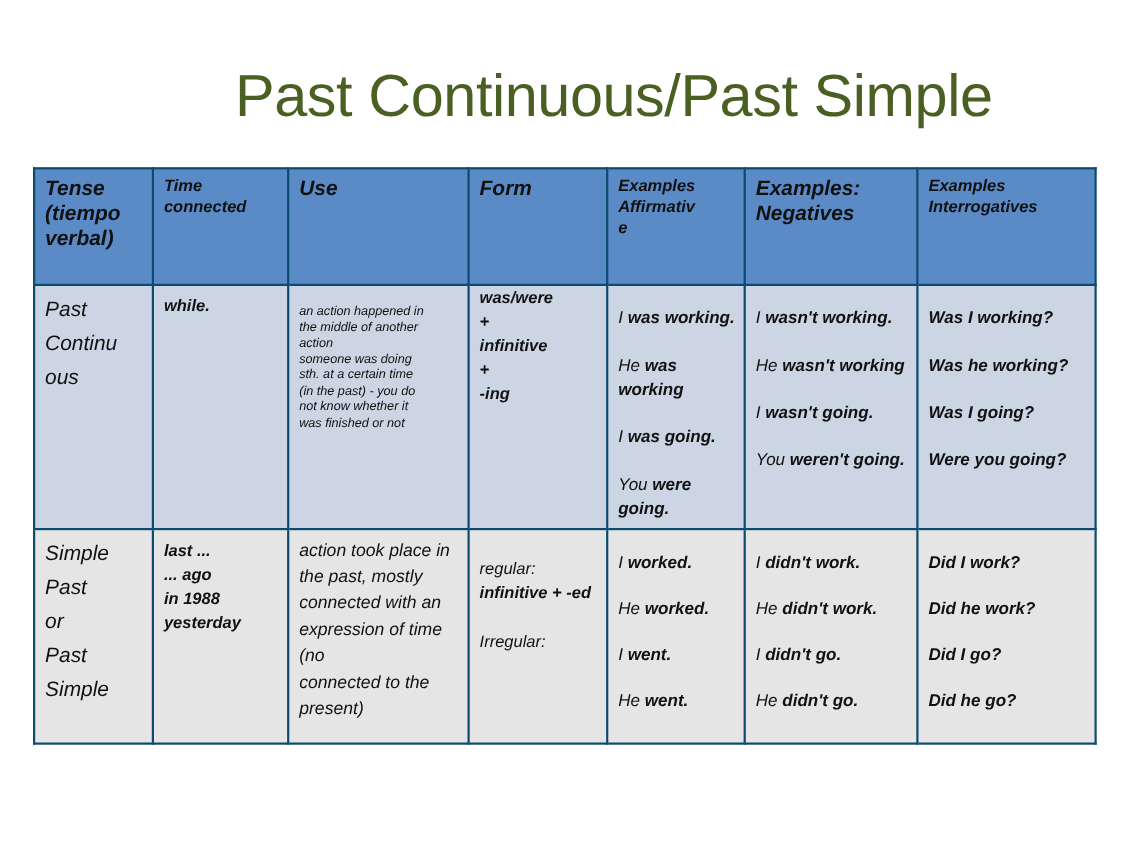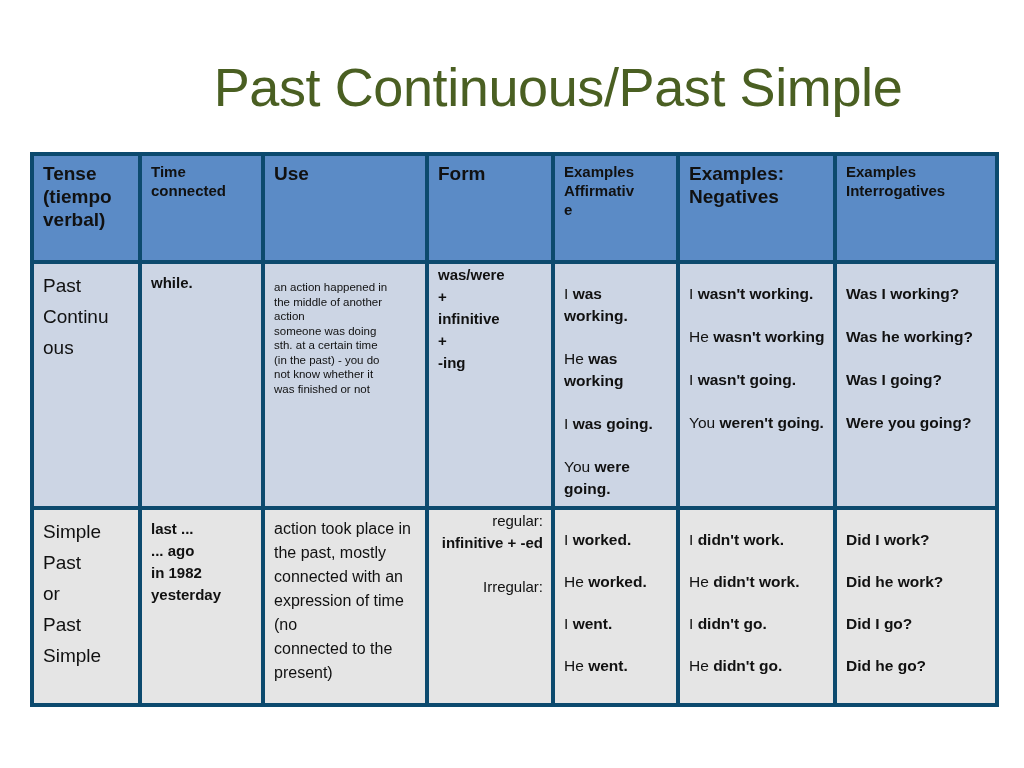--- a/index.html
+++ b/index.html
@@ -42,23 +42,24 @@
     left: 30px;
     top: 152px;
     width: 965px;
     border-collapse: collapse;
     table-layout: fixed;
   }
   .grammar-table td,
   .grammar-table th {
     vertical-align: top;
     padding: 6px 8px 6px 9px;
-    border: 4px solid #0c4a6e;
+    border: 2px solid #0c4a6e;
     text-align: left;
     color: #111111;
+    font-style: italic;
   }
 
   
   col.c-tense { width: 108px; }
   col.c-time  { width: 123px; }
   col.c-use   { width: 164px; }
   col.c-form  { width: 126px; }
   col.c-aff   { width: 125px; }
   col.c-neg   { width: 157px; }
   col.c-int   { width: 162px; }
@@ -112,22 +113,21 @@
     font-size: 15px;
     line-height: 22px;
     font-weight: bold;
     padding-top: 0;
     text-align: left;
   }
   td.form-cell-pc .fline { display: block; }
   td.form-cell-sp {
     font-size: 15px;
     line-height: 22px;
-    padding-top: 0;
-    text-align: right;
+    padding-top: 25px;
   }
   td.form-cell-sp .fline { display: block; }
   td.form-cell-sp .fline.gap { height: 22px; }
 
   td.ex-cell {
     font-size: 15.5px;
     line-height: 22px;
     padding-top: 19px;
   }
   td.ex-cell.narrow { font-size: 15.5px; }
@@ -243,21 +243,21 @@
         <td class="tense-cell">
           <span>Simple</span><br>
           <span>Past</span><br>
           <span>or</span><br>
           <span>Past</span><br>
           <span>Simple</span>
         </td>
         <td class="time-cell">
           <span class="tline">last ...</span>
           <span class="tline">... ago</span>
-          <span class="tline">in 1982</span>
+          <span class="tline">in 1988</span>
           <span class="tline">yesterday</span>
         </td>
         <td class="use-cell-lg">
           <span class="uline">action took place in</span>
           <span class="uline">the past, mostly</span>
           <span class="uline">connected with an</span>
           <span class="uline">expression of time (no</span>
           <span class="uline">connected to the</span>
           <span class="uline">present)</span>
         </td>

